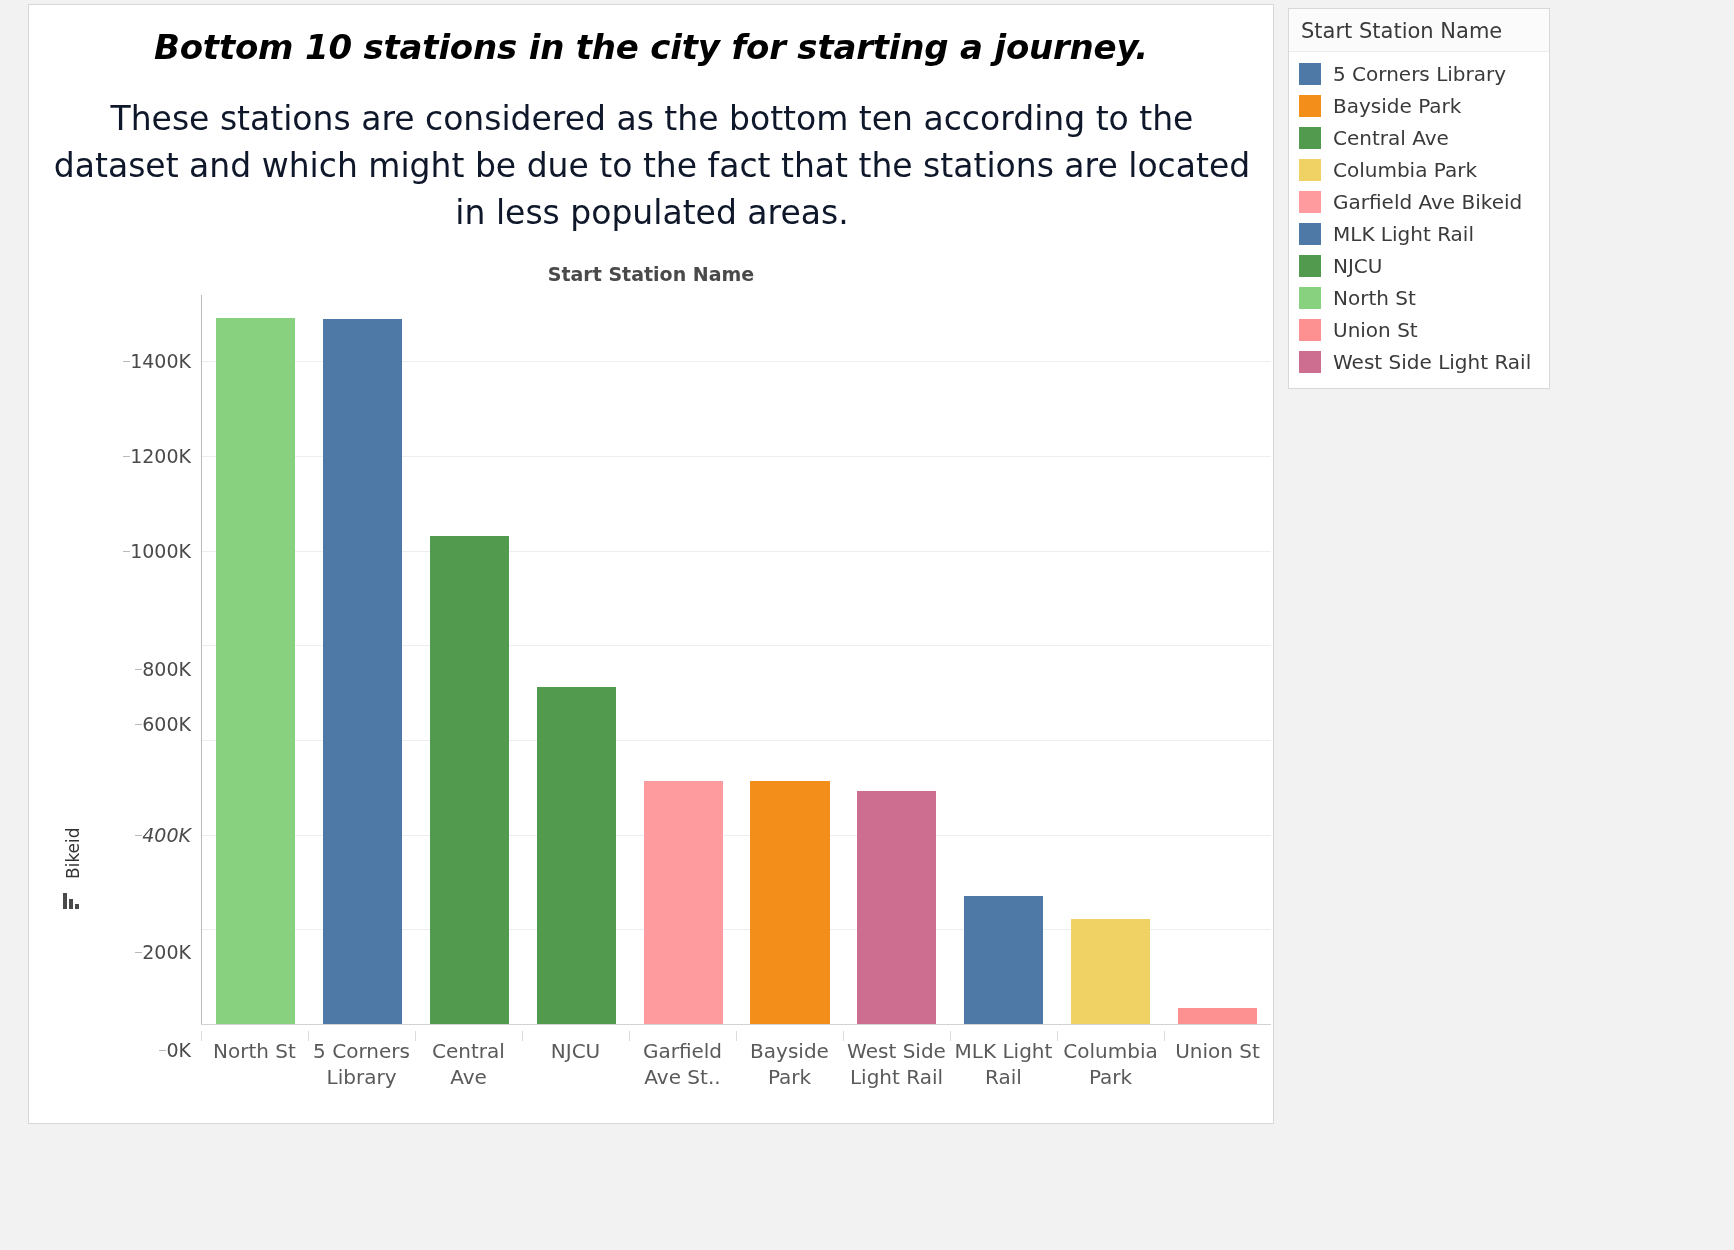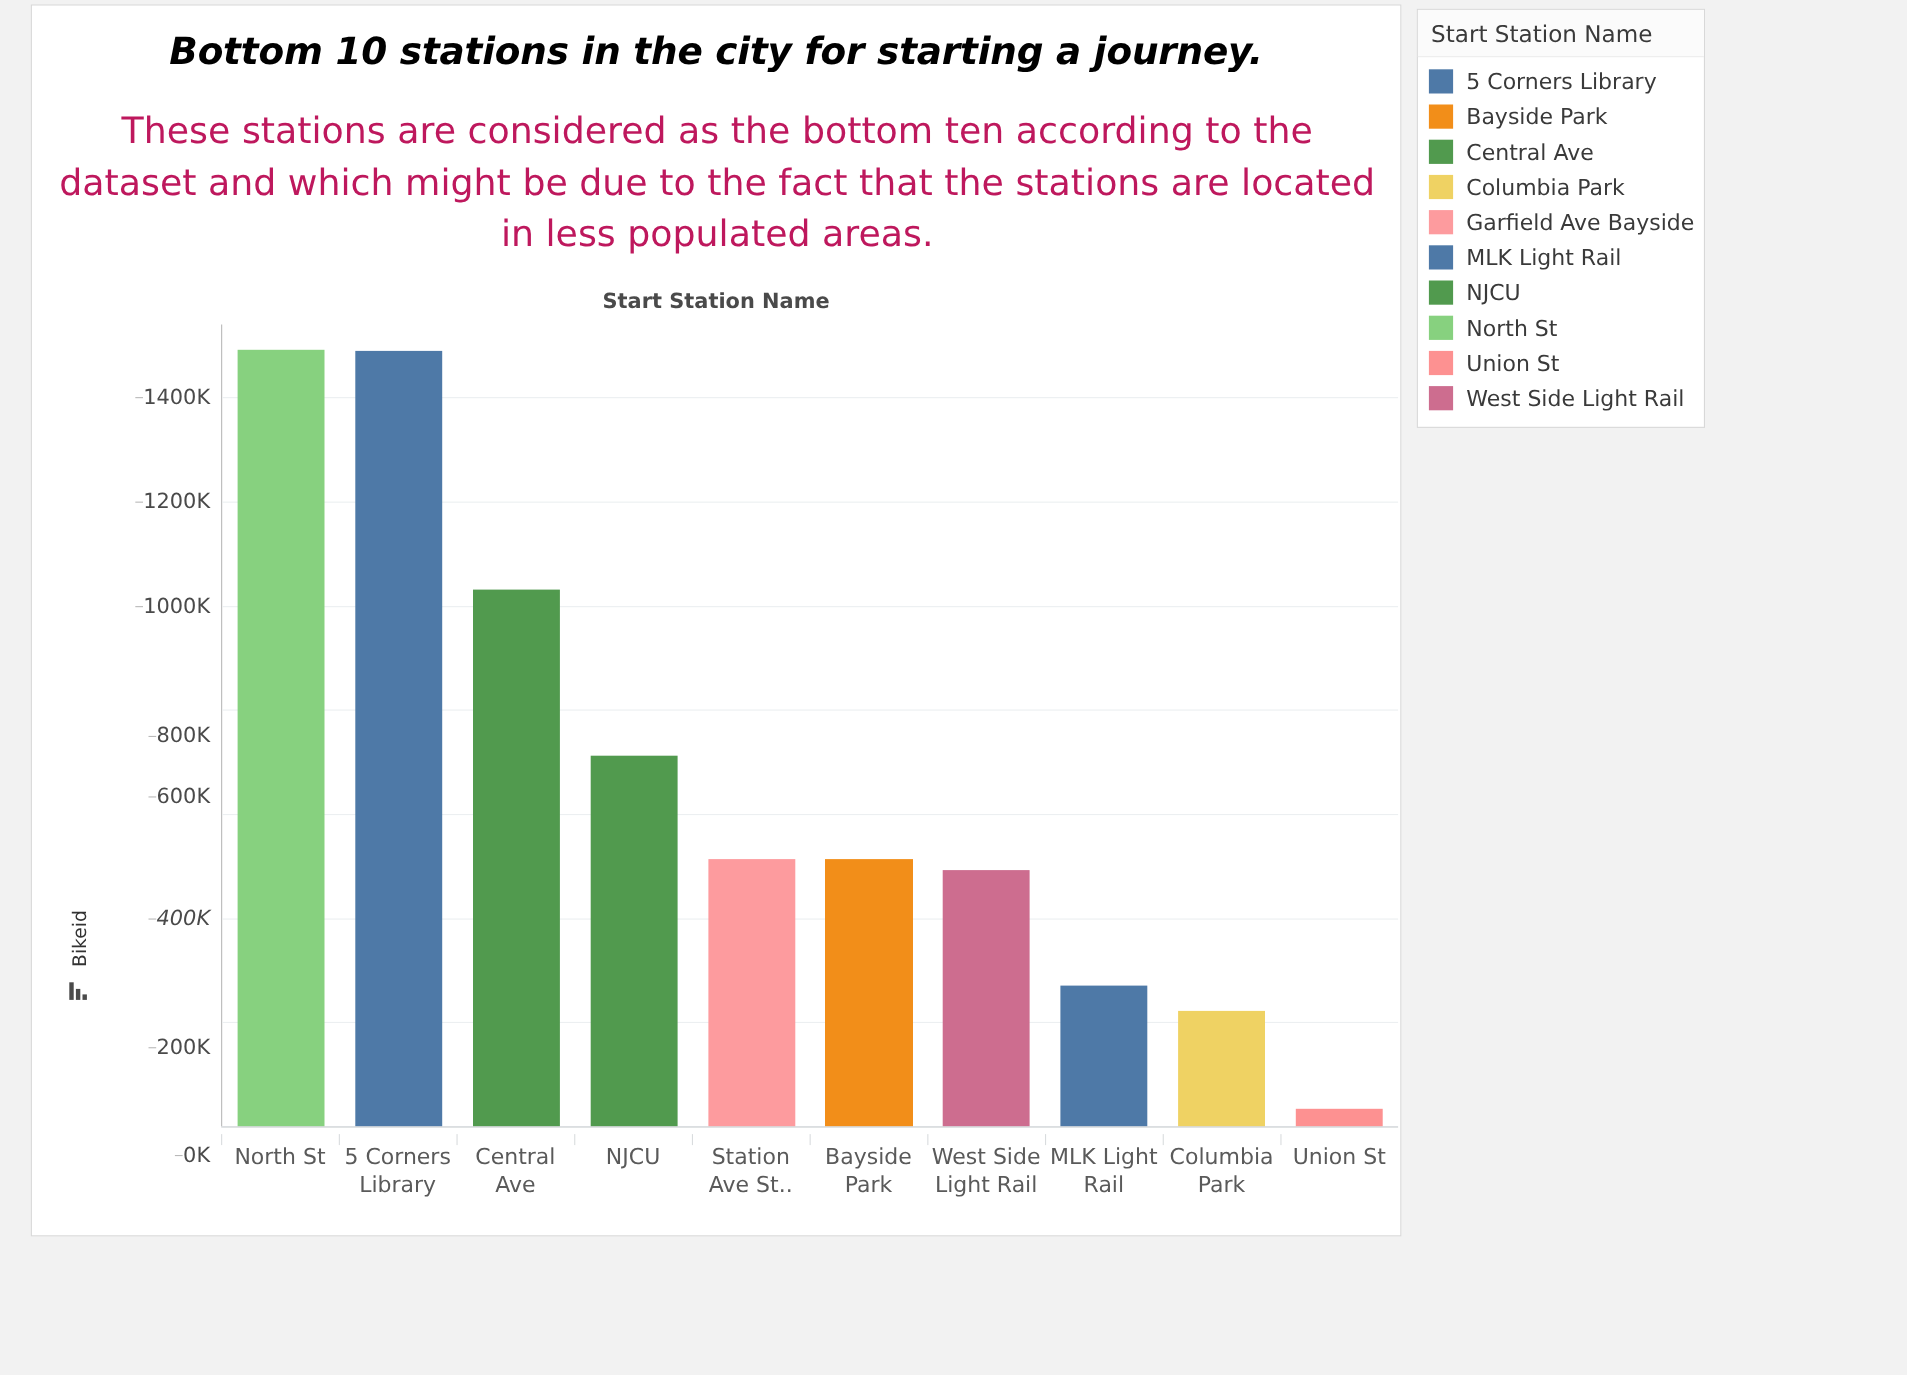--- a/index.html
+++ b/index.html
@@ -42,21 +42,21 @@
   }
 
   .subtitle {
     position: absolute;
     left: 10px;
     top: 90px;
     width: 1226px;
     text-align: center;
     font-size: 33px;
     font-weight: normal;
-    color: #be185d;
+    color: #0f172a;
     line-height: 1.43;
     padding: 0 6px;
     box-sizing: border-box;
   }
 
   .chart-header {
     position: absolute;
     left: 0;
     top: 258px;
     width: 100%;
@@ -320,21 +320,21 @@
           <div class="tick-label" style="top: 66.2727px;">1400K<span class="tick-mark" style="top: 50%; right: -14px; position: absolute;"></span></div>
         </div>
 
       <div class="axis-base"></div>
 
       <div class="x-labels" id="xlabels">
           <div class="x-slot"><span class="x-divider"></span><span>North St</span></div>
           <div class="x-slot"><span class="x-divider"></span><span>5 Corners Library</span></div>
           <div class="x-slot"><span class="x-divider"></span><span>Central Ave</span></div>
           <div class="x-slot"><span class="x-divider"></span><span>NJCU</span></div>
-          <div class="x-slot"><span class="x-divider"></span><span>Station Ave St..</span></div>
+          <div class="x-slot"><span class="x-divider"></span><span>Garfield Ave St..</span></div>
           <div class="x-slot"><span class="x-divider"></span><span>Bayside Park</span></div>
           <div class="x-slot"><span class="x-divider"></span><span>West Side Light Rail</span></div>
           <div class="x-slot"><span class="x-divider"></span><span>MLK Light Rail</span></div>
           <div class="x-slot"><span class="x-divider"></span><span>Columbia Park</span></div>
           <div class="x-slot"><span class="x-divider"></span><span>Union St</span></div>
         </div>
     </div>
   </div>
 
   <div class="legend-card">
@@ -351,21 +351,21 @@
         <div class="legend-item">
           <span class="legend-swatch" style="background: rgb(81, 154, 78);"></span>
           <span class="legend-label">Central Ave</span>
         </div>
         <div class="legend-item">
           <span class="legend-swatch" style="background: rgb(239, 210, 99);"></span>
           <span class="legend-label">Columbia Park</span>
         </div>
         <div class="legend-item">
           <span class="legend-swatch" style="background: rgb(253, 155, 158);"></span>
-          <span class="legend-label">Garfield Ave Bayside</span>
+          <span class="legend-label">Garfield Ave Bikeid</span>
         </div>
         <div class="legend-item">
           <span class="legend-swatch" style="background: rgb(78, 121, 167);"></span>
           <span class="legend-label">MLK Light Rail</span>
         </div>
         <div class="legend-item">
           <span class="legend-swatch" style="background: rgb(81, 154, 78);"></span>
           <span class="legend-label">NJCU</span>
         </div>
         <div class="legend-item">

